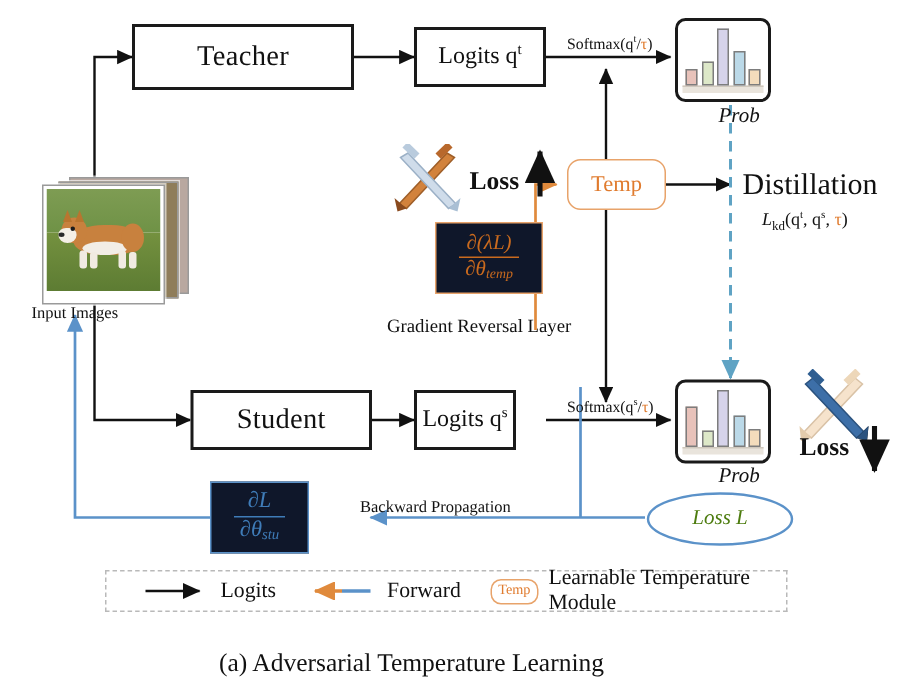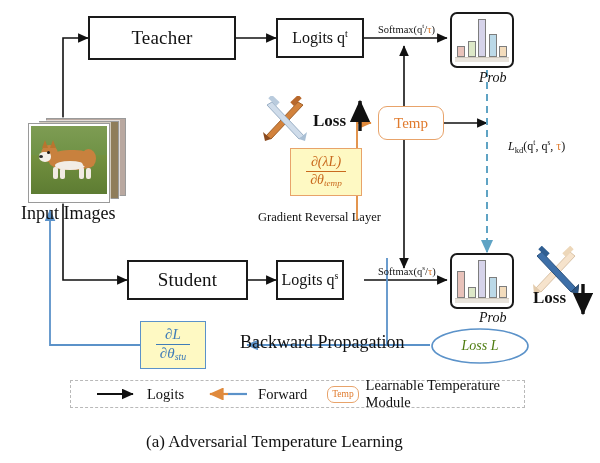--- a/index.html
+++ b/index.html
@@ -46,39 +46,39 @@
     z-index: 6;
   }
 
   
   .grad-box {
     position: absolute;
     box-sizing: border-box;
     display: flex;
     align-items: center;
     justify-content: center;
-    background: #fef9c3;
+    background: #0f172a;
     z-index: 5;
   }
   .grad-orange { border: 1.5px solid #E8A36A; color: #C96A1E; }
   .grad-blue   { border: 1.8px solid #5B92C9; color: #3F7CB8; }
 
   .frac { display: inline-block; text-align: center; line-height: 1.05; }
   .frac .num { display: block; padding: 0 4px 1px 4px; font-style: italic; }
   .frac .den { display: block; padding: 1px 4px 0 4px; font-style: italic; border-top: 1.4px solid currentColor; }
   .frac sub { font-size: .66em; font-style: italic; vertical-align: -0.25em; }
 
   
   .txt { position: absolute; color: #111; white-space: nowrap; }
   .softmax { font-size: 10.5px; }
   .softmax sup { font-size: 7px; }
   .tau-or { color: #E07B2E; }
   .caption { font-size: 17px; }
   .loss-word { font-weight: bold; font-size: 17px; font-family: "Liberation Serif", serif; }
-  .small-lbl { font-size: 18px; }
+  .small-lbl { font-size: 11px; }
   .grl-lbl { font-size: 12.5px; }
   .prob-lbl { font-size: 14px; font-style: italic; }
   .distill-title { font-size: 20px; }
   .distill-sub { font-size: 12px; }
   .distill-sub sub { font-size: .72em; }
   .distill-sub sup { font-size: .62em; }
 
   
   .chart-panel {
     position: absolute;
@@ -308,20 +308,21 @@
 
   <div class="grad-box grad-orange" style="left:290px; top:148px; width:72px; height:48px;">
     <span class="frac" style="font-size:14px;">
       <span class="num">∂(λL)</span>
       <span class="den"><span>∂θ</span><sub>temp</sub></span>
     </span>
   </div>
 
   <div class="txt grl-lbl" style="left:258px; top:210px;">Gradient Reversal Layer</div>
 
+  <div class="txt distill-title" style="left:495px; top:112px;">Distillation</div>
   <div class="txt distill-sub" style="left:508px; top:138px;">
     <i>L</i><sub>kd</sub><span>(q</span><sup>t</sup><span>, q</span><sup>s</sup><span>, </span><span class="tau-or">τ</span><span>)</span>
   </div>
 
   <div class="swords" style="left:528px; top:246px; width:56px; height:50px;">
     <svg width="56" height="50" viewBox="0 0 56 50" xmlns="http://www.w3.org/2000/svg">
       <g>
         <path d="M8,42 L42,6 L47,10 L13,46 Z" fill="#F6E3CC" stroke="#d9c2a6" stroke-width="1"></path>
         <path d="M5,38 L13,46 L6,48 Z" fill="#E3CBAC"></path>
         <rect x="35" y="3" width="11" height="5" transform="rotate(-44 40 6)" fill="#EDD7B9"></rect>

